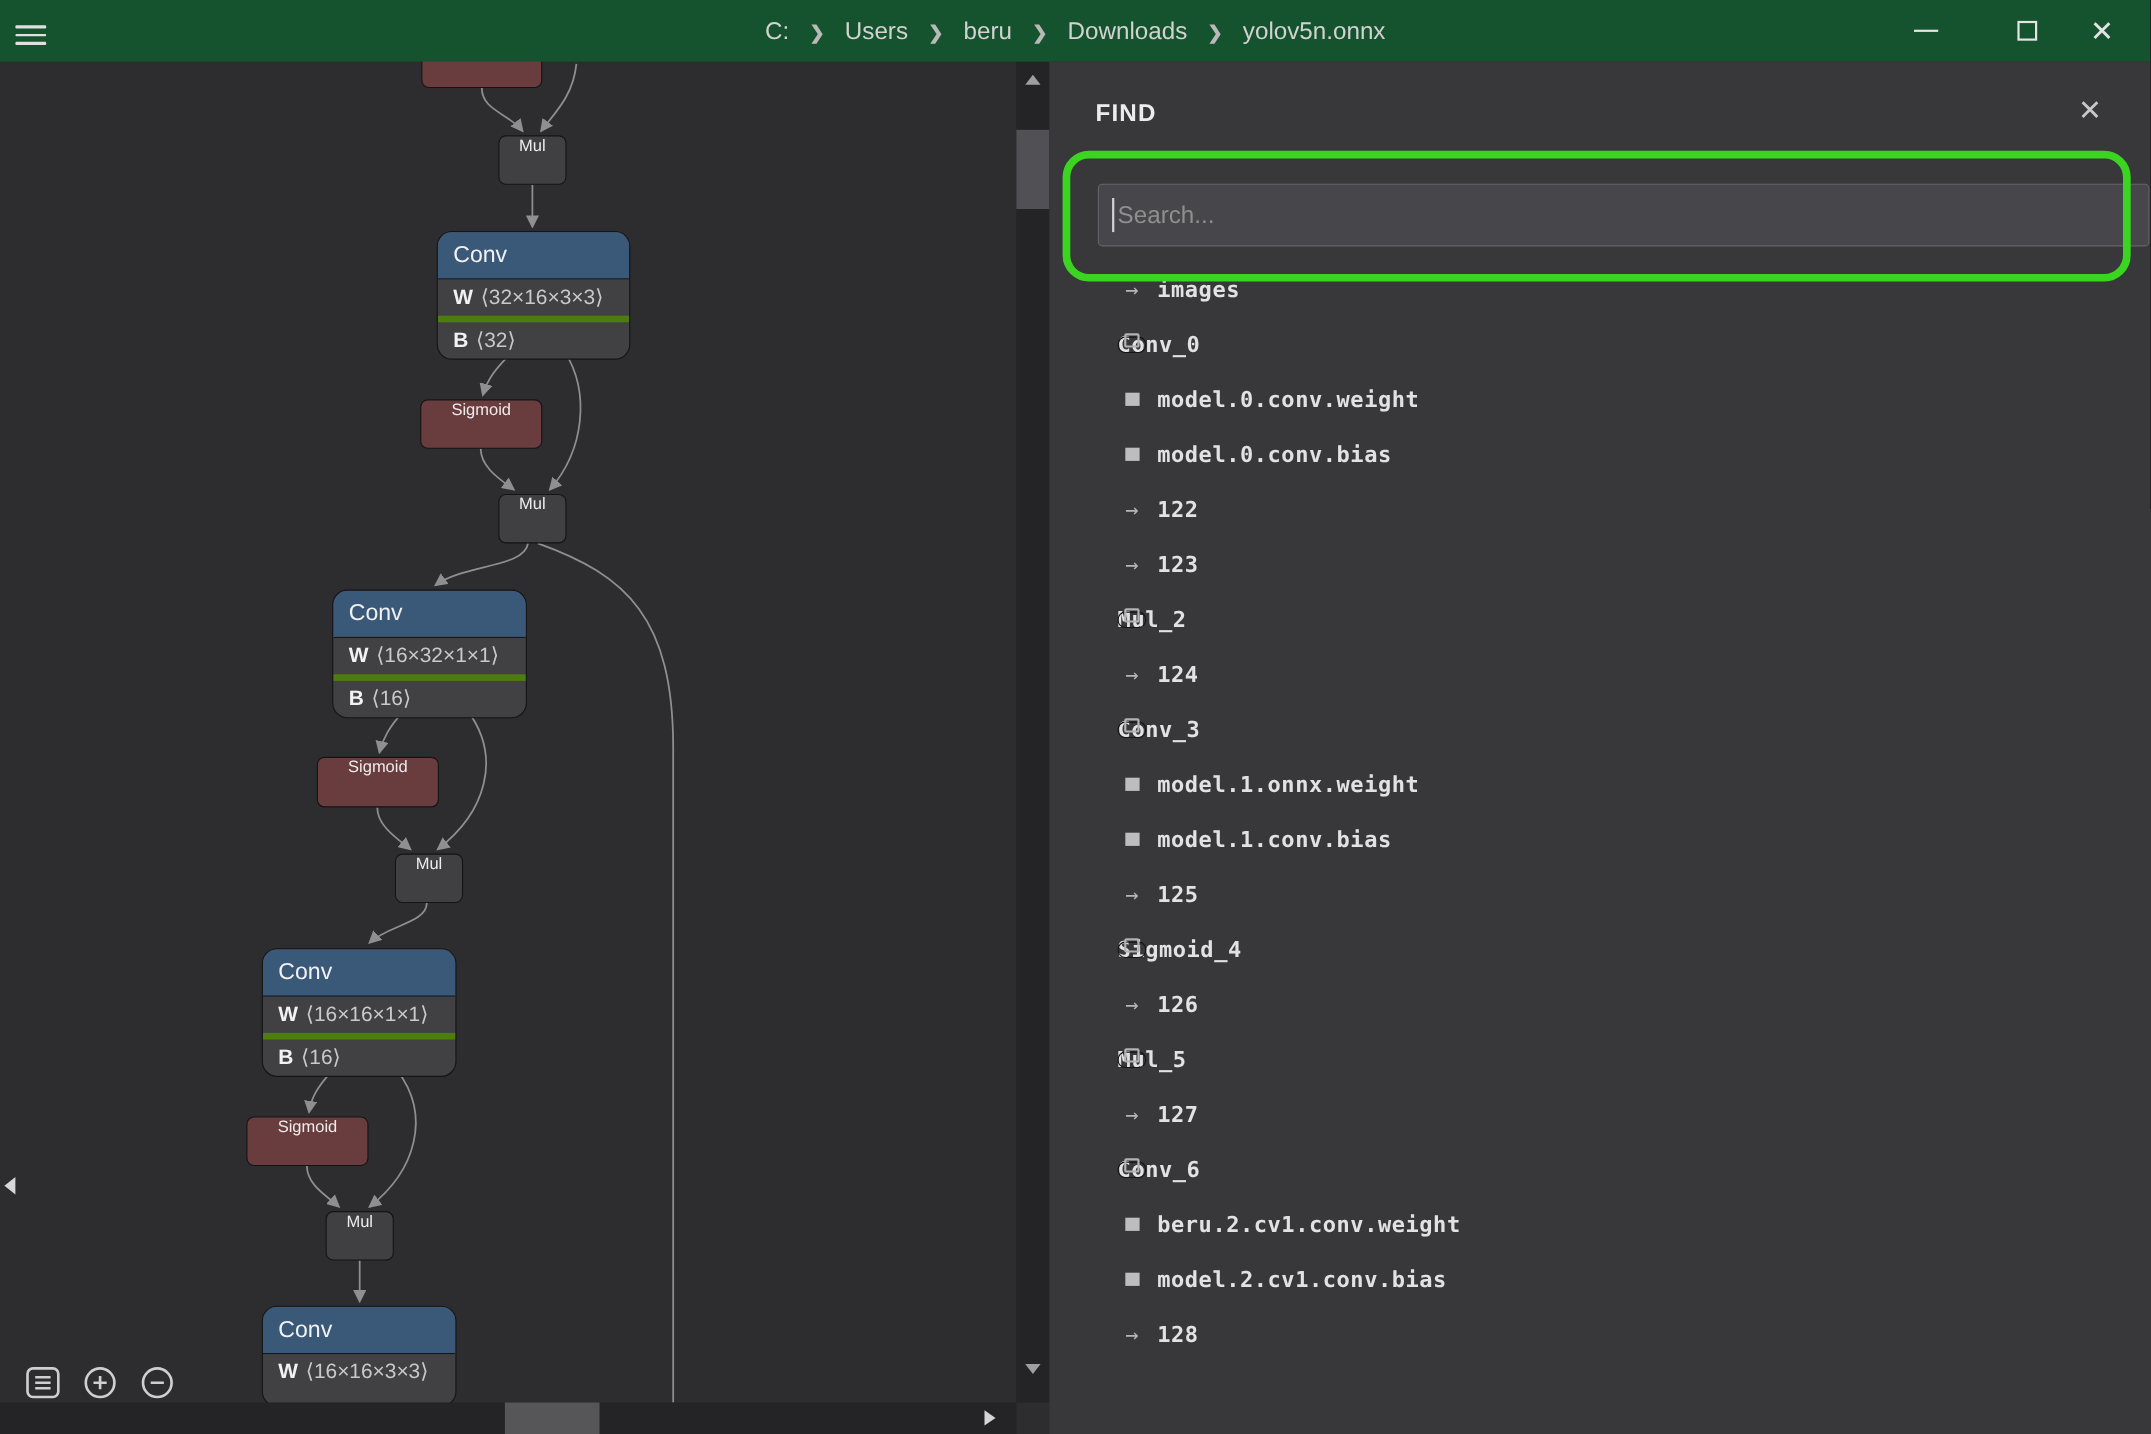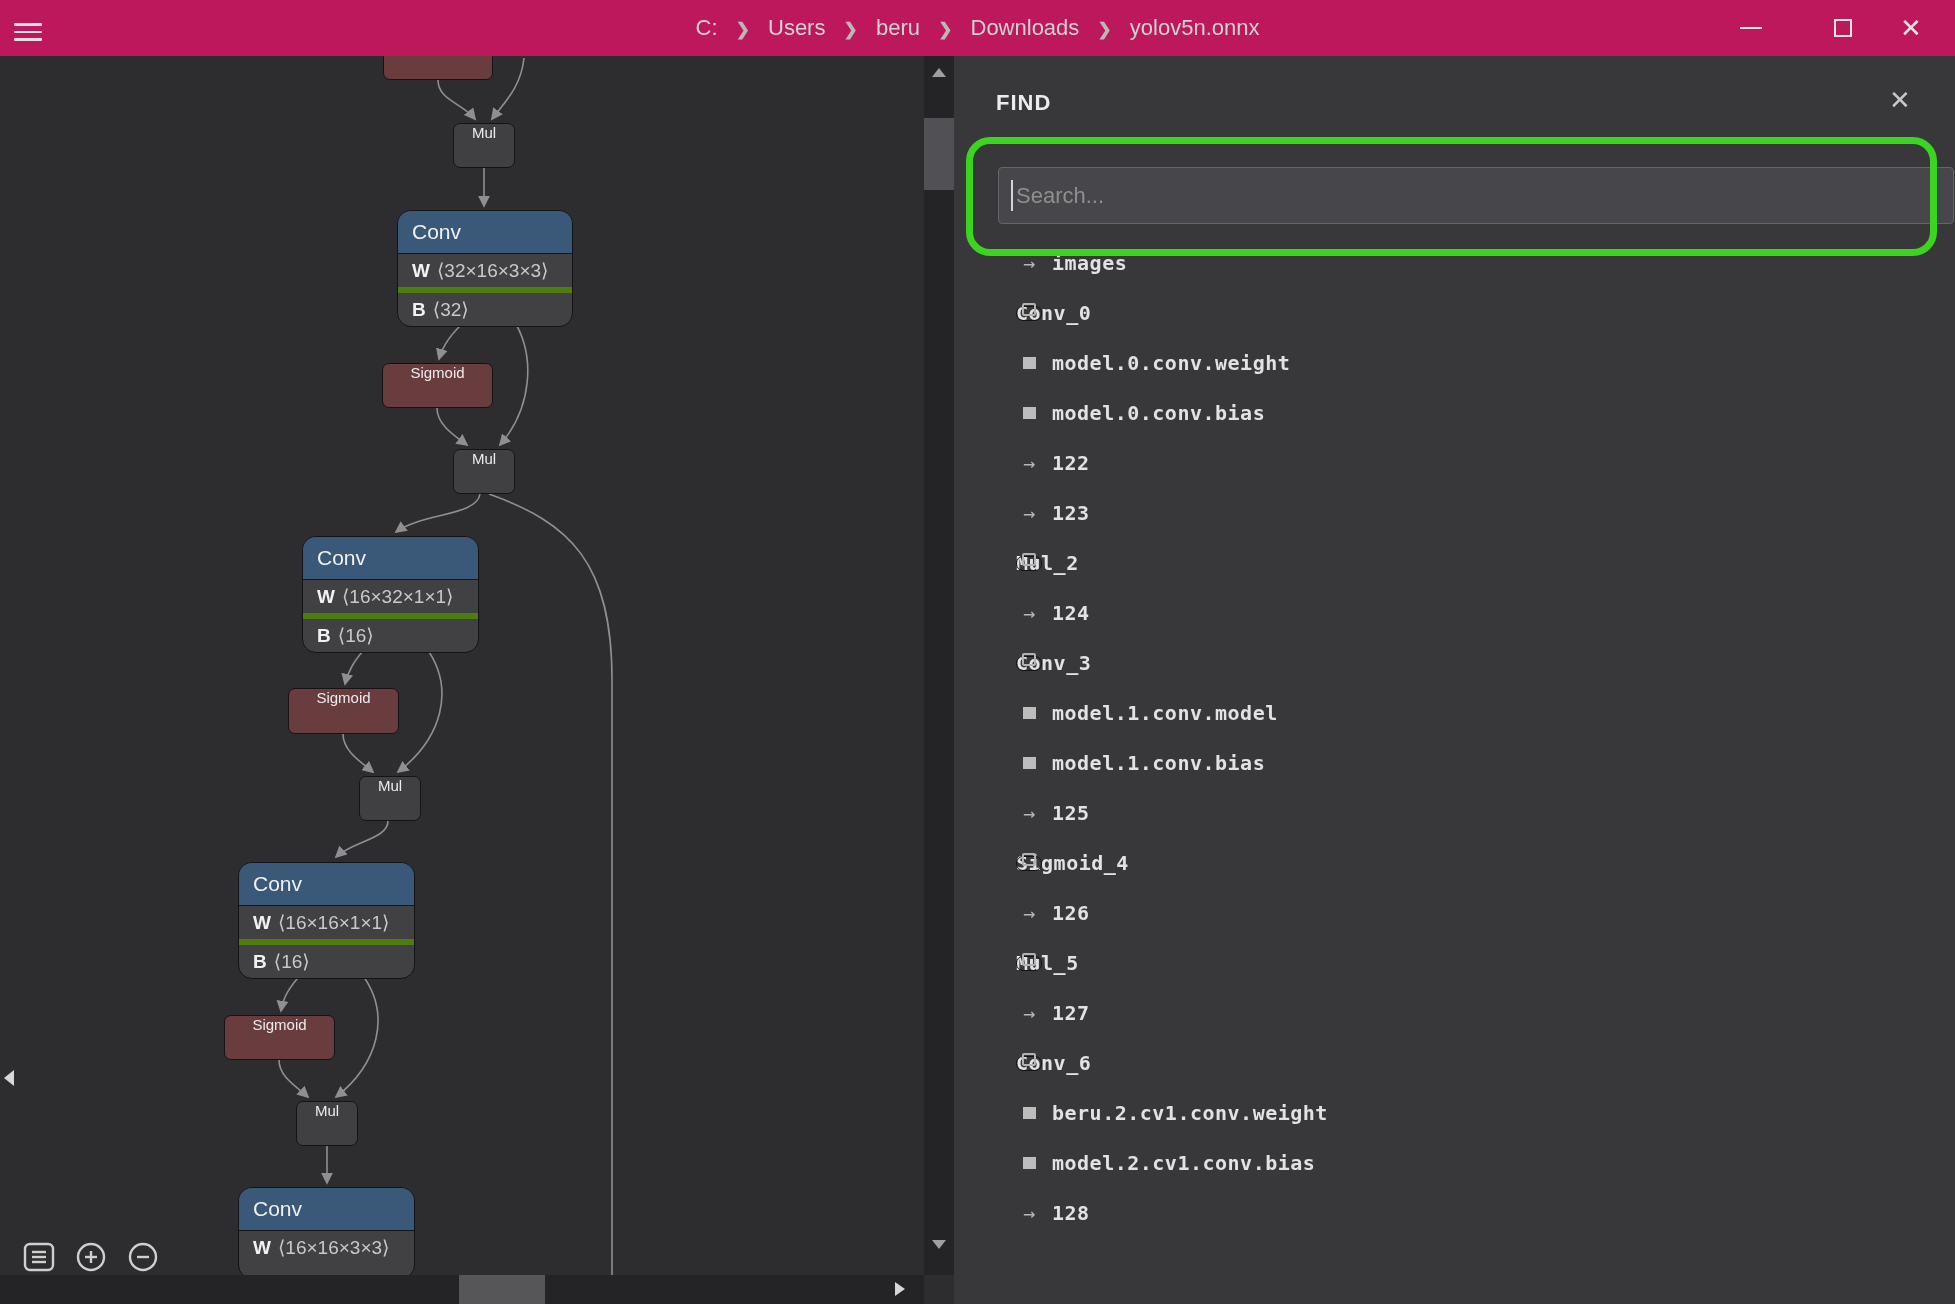--- a/index.html
+++ b/index.html
@@ -17,21 +17,21 @@
   .node.mul{background:#404043;}
   .node.conv{background:#414144;overflow:hidden;padding:0;border-radius:14px;}
   .conv .node-header{background:#3a5878;height:42px;line-height:42px;padding-left:14px;
         font-size:21px;color:#f1f1f1;border-bottom:1px solid #17171a;}
   .conv .param{height:33px;line-height:33px;padding-left:14px;font-size:19px;white-space:nowrap;}
   .conv .param + .param{border-top:6px solid #4d7c0f;}
   .pname{font-weight:bold;color:#f2f2f2;margin-right:7px;}
   .pdims{color:#c9c9c9;}
 
   
-  #titlebar{position:absolute;left:0;top:0;width:1955px;height:56px;background:#be185d;z-index:18;}
+  #titlebar{position:absolute;left:0;top:0;width:1955px;height:56px;background:#14532d;z-index:18;}
   #hamburger{position:absolute;left:14px;top:18px;width:28px;height:20px;cursor:pointer;}
   #hamburger span{display:block;height:2.5px;background:#e0e0e0;margin:5px 0;border-radius:1px;}
   #breadcrumb{position:absolute;left:0;top:0;width:1955px;height:56px;line-height:56px;
         text-align:center;font-size:22px;color:#d2d2d2;}
   .crumb{margin:0 4px;}
   .crumb-sep{margin:0 8px;color:#b9b9b9;font-size:17px;font-weight:bold;}
   #win-controls{position:absolute;right:0;top:0;height:56px;z-index:19;}
   .win-btn{position:absolute;top:0;width:56px;height:56px;cursor:pointer;
         display:flex;align-items:center;justify-content:center;color:#e4e4e4;}
   #btn-min{right:176px;} #btn-max{right:84px;} #btn-close{right:16px;font-size:26px;}
@@ -285,21 +285,21 @@
     <span class="fi-label">124</span>
   </div>
 
   <div class="find-item">
     <span class="fi-icon node"></span>
     <span class="fi-label">Conv_3</span>
   </div>
 
   <div class="find-item">
     <span class="fi-icon weight"></span>
-    <span class="fi-label">model.1.conv.model</span>
+    <span class="fi-label">model.1.onnx.weight</span>
   </div>
 
   <div class="find-item">
     <span class="fi-icon weight"></span>
     <span class="fi-label">model.1.conv.bias</span>
   </div>
 
   <div class="find-item">
     <span class="fi-icon arrow">→</span>
     <span class="fi-label">125</span>

